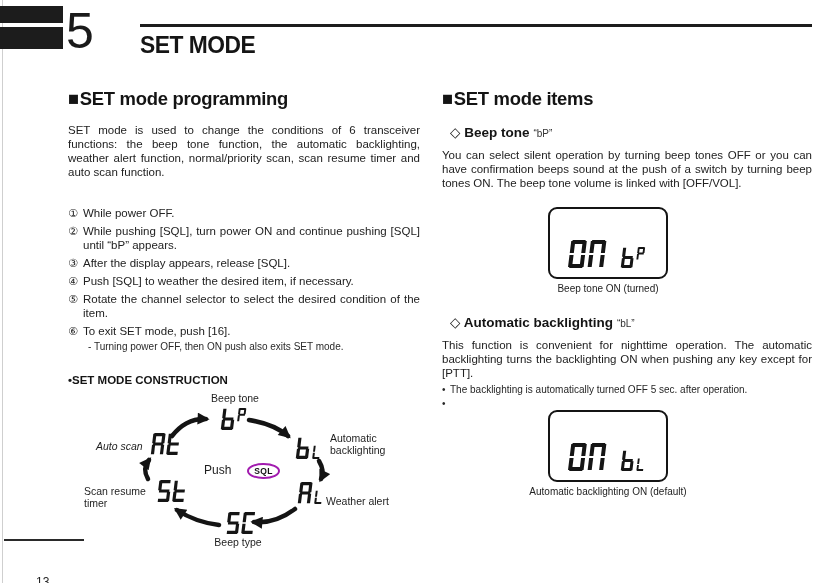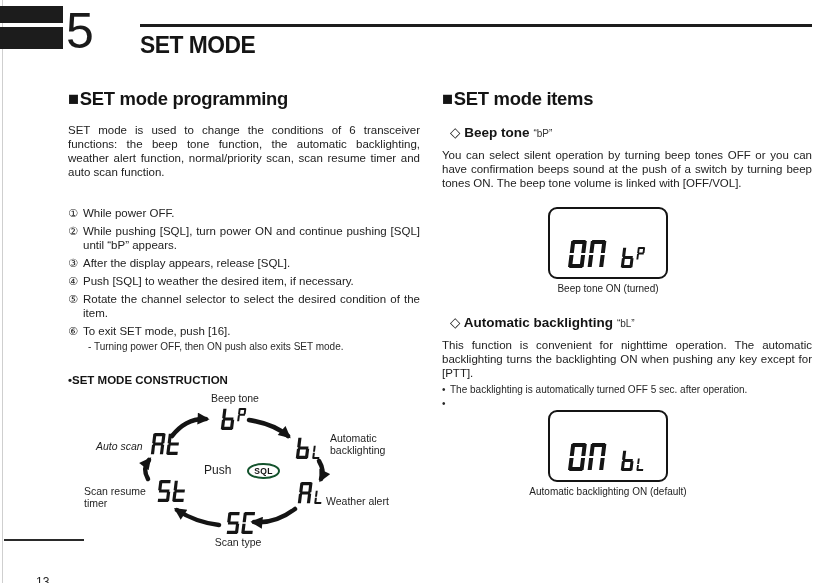--- a/index.html
+++ b/index.html
@@ -31,21 +31,21 @@
   .step-note{margin-top:3px;padding-left:20px;font-size:10px;line-height:12px;color:#2a2a2a;}
   .diag-title{margin-top:21px;font-size:11.5px;font-weight:bold;color:#141414;}
   
   .diagram{position:relative;width:352px;height:176px;margin-top:6px;}
   .diagram svg.arrows{position:absolute;left:0;top:0;}
   .dlabel{position:absolute;font-size:10.5px;line-height:12px;color:#1e1e1e;}
   .seg{position:absolute;}
   .seg svg{display:block;}
   .push-wrap{position:absolute;left:136px;top:71px;display:flex;align-items:flex-start;gap:16px;}
   .push-txt{font-size:12px;color:#1e1e1e;}
-  .sql-badge{border:2px solid #14532d;border-radius:50%;padding:1px 5px 1px 5px;font-size:8.5px;font-weight:bold;letter-spacing:.3px;color:#141414;line-height:10px;}
+  .sql-badge{border:2px solid #a21caf;border-radius:50%;padding:1px 5px 1px 5px;font-size:8.5px;font-weight:bold;letter-spacing:.3px;color:#141414;line-height:10px;}
   
   h3.item{margin:8px;font-size:13.5px;font-weight:bold;color:#141414;}
   h3.item .code{font-size:10px;font-weight:normal;color:#333;margin-left:4px;}
   h3.i1{margin-top:14px;}
   h3.i2{margin-top:20px;}
   p.itembody{margin:3px 0 0 0;}
   ul.mini{list-style:none;margin:3px 0 0 0;padding:0;font-size:10px;line-height:13px;color:#262626;}
   ul.mini li{position:relative;padding-left:8px;margin-top:1px;text-align:justify;}
   .b-marker{position:absolute;left:0;top:0;}
   .lcd-box{margin-top:17px;margin-left:106px;width:120px;height:72px;border:2px solid #141414;border-radius:9px;
@@ -171,21 +171,21 @@
               <rect x="8" y="77" width="84" height="26" fill="#151515"></rect>
             </g>
             <g transform="translate(154,0) scale(1) skewX(-7)">
               <rect x="8" y="0" width="84" height="26" fill="#151515"></rect>
               <rect x="8" y="154" width="84" height="26" fill="#151515"></rect>
               <rect x="0" y="96" width="26" height="78" fill="#151515"></rect>
               <rect x="0" y="6" width="26" height="78" fill="#151515"></rect>
             </g>
           </svg>
         </div>
-      <div class="dlabel" style="left:144px;top:144px;width:52px;text-align:center;white-space:nowrap;">Scan type</div>
+      <div class="dlabel" style="left:144px;top:144px;width:52px;text-align:center;white-space:nowrap;">Beep type</div>
 
       <div class="seg" style="left:88px;top:88px;">
           <svg viewBox="0 0 286 180" height="22" width="35.0">
             <g transform="translate(28,0) scale(1) skewX(-7)">
               <rect x="8" y="0" width="84" height="26" fill="#151515"></rect>
               <rect x="74" y="96" width="26" height="78" fill="#151515"></rect>
               <rect x="8" y="154" width="84" height="26" fill="#151515"></rect>
               <rect x="0" y="6" width="26" height="78" fill="#151515"></rect>
               <rect x="8" y="77" width="84" height="26" fill="#151515"></rect>
             </g>

